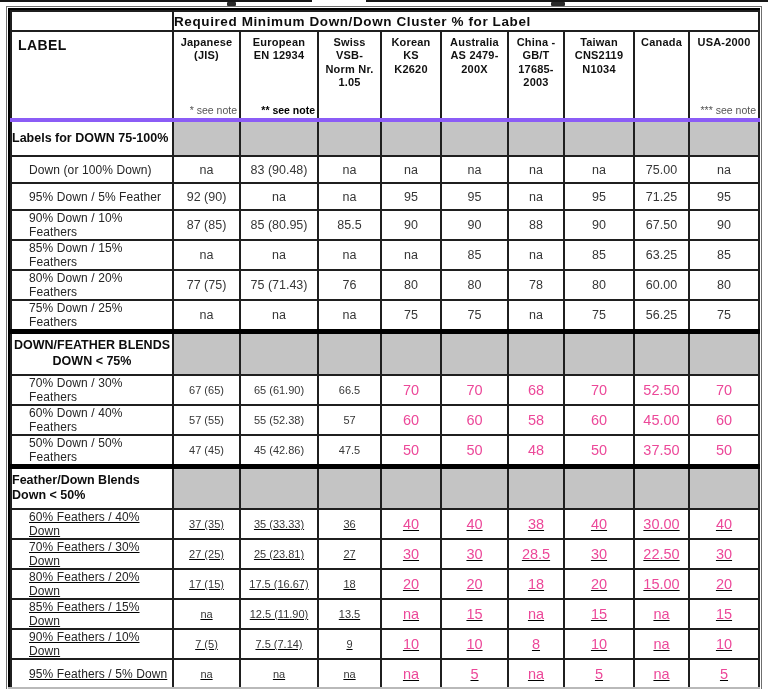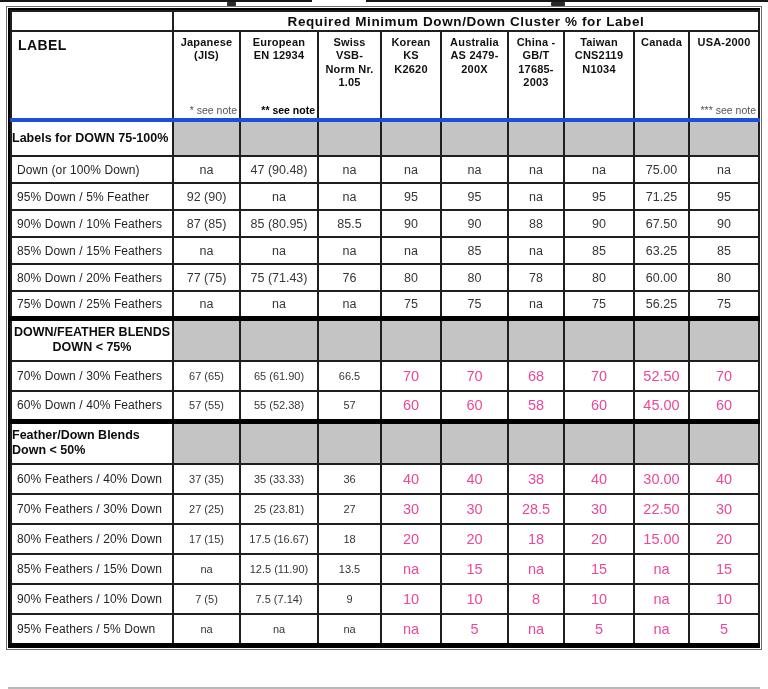--- a/index.html
+++ b/index.html
@@ -21,26 +21,26 @@
   }
   .frame-inner{border:2px solid #000;}
   .bottom-sliver{position:absolute;left:8px;right:8px;bottom:0;height:2px;background:#b9b9b9;}
 
   table{border-collapse:collapse;table-layout:fixed;width:746px;background:#fff;}
   td,th{border:2px solid #1f1f1f;overflow:hidden;padding:0;vertical-align:middle;}
 
   
   tr.title-row{height:20px;}
   td.title-cell{
-    text-align:center;font-weight:bold;font-size:13.5px;color:#0d0d0d;
+    font-weight:bold;font-size:13.5px;color:#0d0d0d;
     letter-spacing:.6px;
   }
   td.blank-cell{background:#fff;}
   tr.cols-row{height:86px;}
-  tr.cols-row td{border-bottom:4px solid #1d4ed8;vertical-align:top;}
+  tr.cols-row td{border-bottom:4px solid #8b5cf6;vertical-align:top;}
   td.label-head{
     font-weight:bold;font-size:14px;color:#0d0d0d;letter-spacing:.4px;
     padding:5px 0 0 6px;vertical-align:top;
   }
   .colhead{display:flex;flex-direction:column;justify-content:space-between;height:80px;padding:4px 2px 2px 2px;}
   .colhead .name{text-align:center;font-weight:bold;font-size:11px;line-height:1.22;color:#111;letter-spacing:.2px;}
   .colhead .note{font-size:10.5px;text-align:right;padding-left:2px;color:#555;}
   .colhead .note.bold{font-weight:bold;color:#000;}
 
   
@@ -49,23 +49,23 @@
   tr.sec-row.tall{height:43px;}
   tr.thick td{border-top:5px solid #000;}
   td.sec-label{font-weight:bold;font-size:12.5px;color:#0d0d0d;line-height:1.25;background:#fff;}
   td.sec-label.left{text-align:left;}
   td.sec-label.center{text-align:center;}
   td.gray-cell{background:var(--gray,#c4c4c4);}
 
   
   tr.data-row.s1{height:27px;}
   tr.data-row.s2{height:30px;}
-  tr.data-row.s3{height:30px;}
+  tr.data-row.s3{height:30px;text-decoration:underline;}
   tr.last td{border-bottom:3px solid #000;}
-  td.row-label{font-size:12px;color:#242424;padding-left:5px;letter-spacing:.1px;}
+  td.row-label{font-size:12px;color:#242424;padding-left:17px;letter-spacing:.1px;}
   td.val{text-align:center;color:#363636;}
   td.val.v-md{font-size:12.5px;}
   td.val.v-sm{font-size:11px;margin-left:12px;}
   td.val.v-lg{font-size:14.5px;color:#ec4899;}
 </style>
 </head>
 <body>
 
 <div class="page">
 
@@ -195,21 +195,21 @@
               <td class="gray-cell"></td>
               <td class="gray-cell"></td>
               <td class="gray-cell"></td>
               <td class="gray-cell"></td>
               <td class="gray-cell"></td>
               <td class="gray-cell"></td>
             </tr>
             <tr class="data-row s1">
               <td class="row-label">Down (or 100% Down)</td>
               <td class="val v-md">na</td>
-              <td class="val v-md">47 (90.48)</td>
+              <td class="val v-md">83 (90.48)</td>
               <td class="val v-md">na</td>
               <td class="val v-md">na</td>
               <td class="val v-md">na</td>
               <td class="val v-md">na</td>
               <td class="val v-md">na</td>
               <td class="val v-md">75.00</td>
               <td class="val v-md">na</td>
             </tr>
             <tr class="data-row s1">
               <td class="row-label">95% Down / 5% Feather</td>
@@ -303,20 +303,32 @@
               <td class="val v-sm">57 (55)</td>
               <td class="val v-sm">55 (52.38)</td>
               <td class="val v-sm">57</td>
               <td class="val v-lg">60</td>
               <td class="val v-lg">60</td>
               <td class="val v-lg">58</td>
               <td class="val v-lg">60</td>
               <td class="val v-lg">45.00</td>
               <td class="val v-lg">60</td>
             </tr>
+            <tr class="data-row s2">
+              <td class="row-label">50% Down / 50% Feathers</td>
+              <td class="val v-sm">47 (45)</td>
+              <td class="val v-sm">45 (42.86)</td>
+              <td class="val v-sm">47.5</td>
+              <td class="val v-lg">50</td>
+              <td class="val v-lg">50</td>
+              <td class="val v-lg">48</td>
+              <td class="val v-lg">50</td>
+              <td class="val v-lg">37.50</td>
+              <td class="val v-lg">50</td>
+            </tr>
             <tr class="sec-row tall thick">
               <td class="sec-label left">
                 <div>Feather/Down Blends</div>
                 <div>Down &lt; 50%</div>
               </td>
               <td class="gray-cell"></td>
               <td class="gray-cell"></td>
               <td class="gray-cell"></td>
               <td class="gray-cell"></td>
               <td class="gray-cell"></td>

